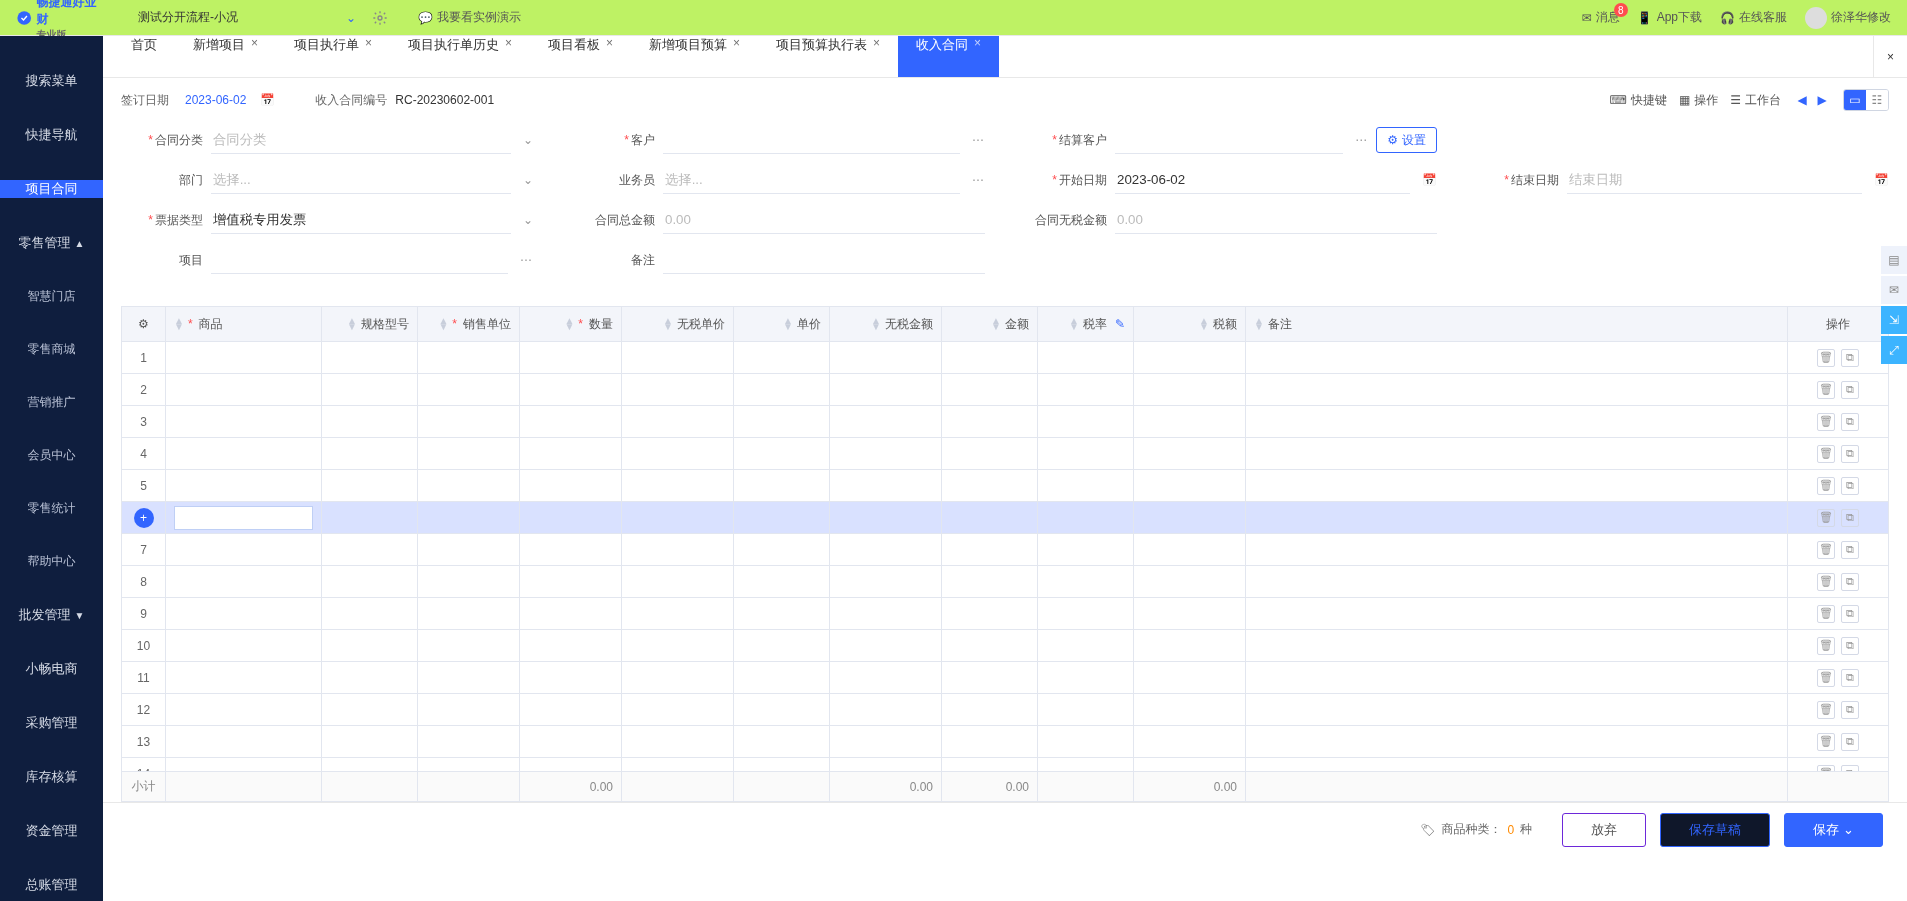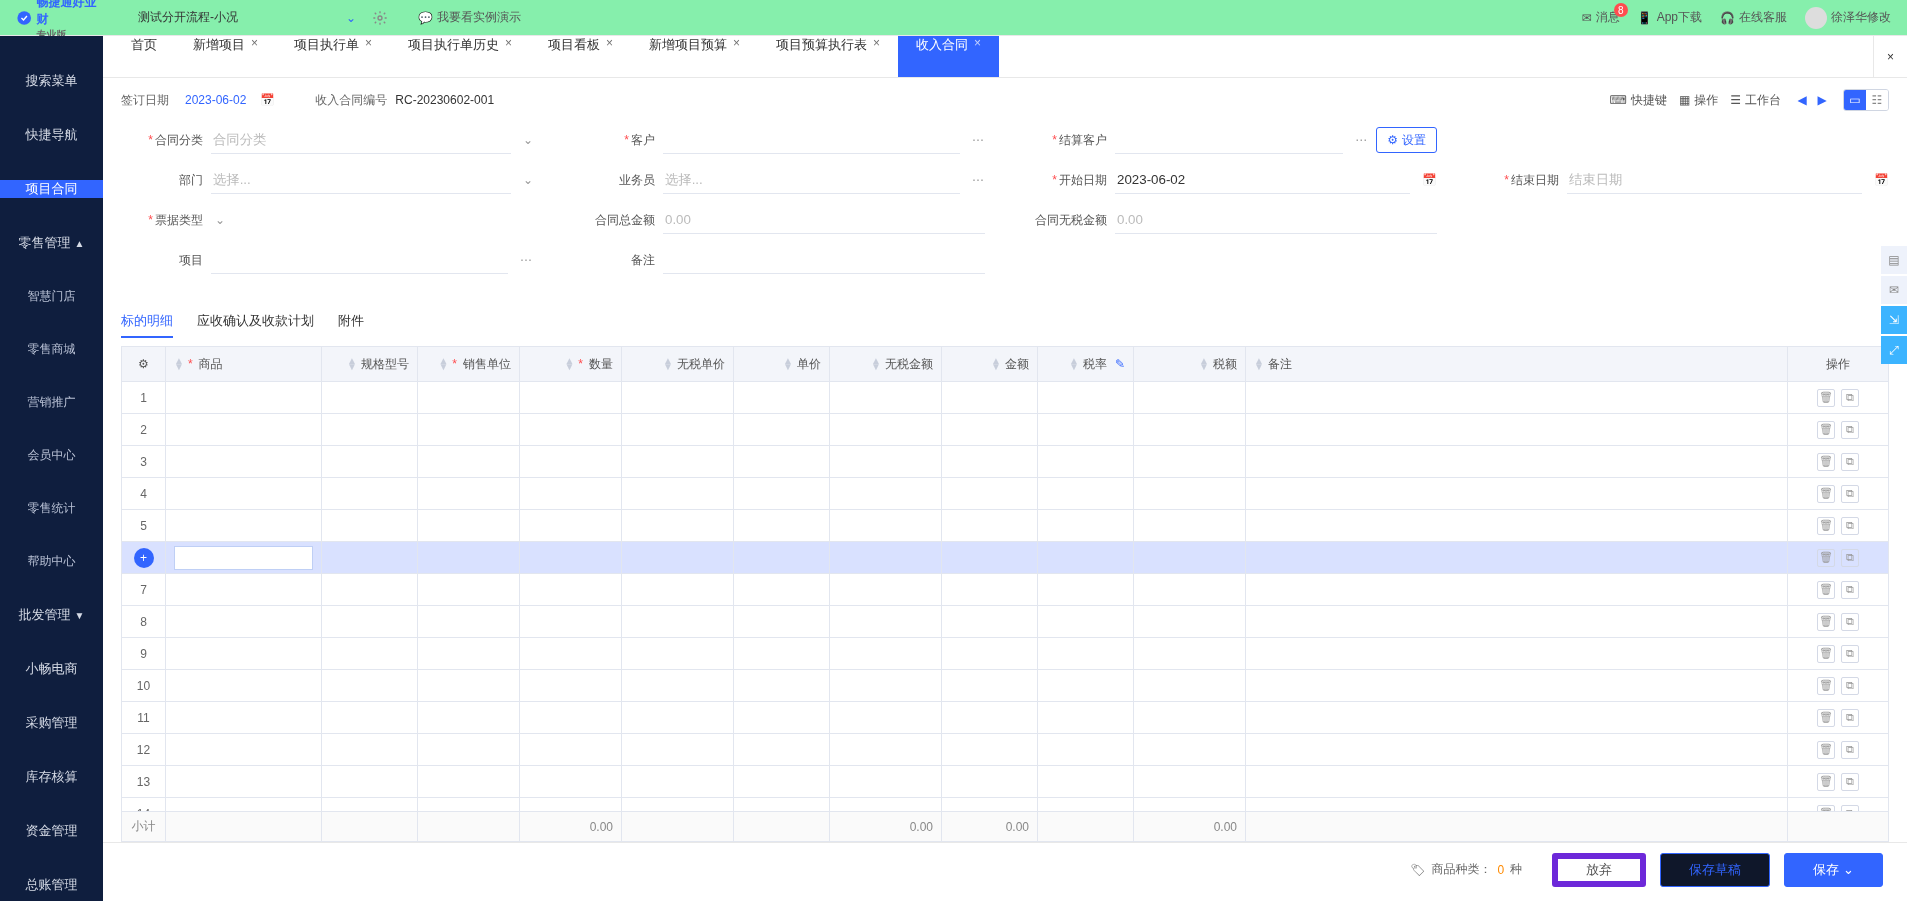--- a/index.html
+++ b/index.html
@@ -1,20 +1,20 @@
 <!DOCTYPE html>
 <html><head>
 <meta charset="utf-8">
 <style>
 * { box-sizing: border-box; margin: 0; padding: 0; }
 body { font-family: "Microsoft YaHei", -apple-system, sans-serif; font-size: 12px; color: #333; background: #fff; overflow: hidden; }
 .app { display: flex; flex-direction: column; height: 100vh; width: 1907px; }
 
 
-.top-bar { height: 36px; background: #86efac; border-bottom: 1px solid #e8e8e8; display: flex; align-items: center; padding: 0 16px; }
+.top-bar { height: 36px; background: #bef264; border-bottom: 1px solid #e8e8e8; display: flex; align-items: center; padding: 0 16px; }
 .logo { display: flex; align-items: center; gap: 4px; color: #3265ff; font-weight: bold; width: 86px; }
 .logo-sub { font-size: 10px; color: #666; }
 .workspace-select { display: flex; align-items: center; gap: 8px; margin-left: 36px; cursor: pointer; }
 .ws-chevron { color: #3265ff; margin-left: 100px; }
 .gear { margin-left: 16px; color: #888; cursor: pointer; }
 .demo-link { margin-left: 30px; display: flex; align-items: center; gap: 4px; color: #555; cursor: pointer; }
 .top-right { margin-left: auto; display: flex; align-items: center; gap: 18px; color: #555; }
 .top-right-item { display: flex; align-items: center; gap: 4px; cursor: pointer; position: relative; }
 .badge { position: absolute; top: -6px; right: -8px; background: #ff4d4f; color: #fff; border-radius: 8px; min-width: 14px; height: 14px; font-size: 10px; display: flex; align-items: center; justify-content: center; padding: 0 3px; }
 .avatar { width: 22px; height: 22px; border-radius: 50%; background: #ddd; }
@@ -109,21 +109,21 @@
 .float-right { position:absolute; right:0; top:210px; display:flex; flex-direction:column; gap:2px;}
 .float-btn { width:26px; height:28px; background:#eef2fb; color:#888; display:flex;align-items:center;justify-content:center; cursor:pointer; font-size:12px;}
 .float-btn.blue{ background:#3cb4ff; color:#fff;}
 
 
 .footer { height:54px; border-top:1px solid #e8e8e8; display:flex; align-items:center; padding:0 24px; background:#fff; }
 .footer-left { margin-left:auto; display:flex; align-items:center; gap:6px; color:#666;}
 .kind-count { color:#ff8a00;}
 .footer-btns { display:flex; gap:14px; margin-left:30px;}
 .btn { height:34px; padding:0 28px; border-radius:3px; cursor:pointer; font-size:13px; display:flex; align-items:center; gap:4px;}
-.btn-default { background:#fff; border:6px solid #6d28d9; color:#555;}
+.btn-default { background:#fff; border:1px solid #6d28d9; color:#555;}
 .btn-outline { background:#0f172a; border:1px solid #3265ff; color:#3265ff;}
 .btn-primary { background:#3265ff; border:1px solid #3265ff; color:#fff;}
 
 svg { display:block; }
 </style>
 </head>
 <body>
 
 <div class="app">
 
@@ -308,20 +308,21 @@
           </div>
           <div class="form-cell">
             <span class="form-label"><span class="req">*</span><span>结束日期</span></span>
             <input class="form-input" placeholder="结束日期" style="">
             <span class="suffix" style="color:#3265ff">📅</span>
           </div>
         </div>
         <div class="form-row">
           <div class="form-cell">
             <span class="form-label"><span class="req">*</span><span>票据类型</span></span>
+            <input class="form-input" value="增值税专用发票" style="">
             <span class="suffix chevron-down">⌄</span>
           </div>
           <div class="form-cell">
             <span class="form-label">合同总金额</span>
             <input class="form-input" placeholder="0.00" style="">
           </div>
           <div class="form-cell">
             <span class="form-label">合同无税金额</span>
             <input class="form-input" placeholder="0.00" style="">
           </div>
@@ -334,25 +335,20 @@
           </div>
           <div class="form-cell">
             <span class="form-label">备注</span>
             <input class="form-input" style="">
           </div>
           <div></div>
             <div></div>
         </div>
       </div>
 
-      <div class="detail-tabs" id="detail-tabs">
-          <div class="detail-tab active">标的明细</div>
-          <div class="detail-tab">应收确认及收款计划</div>
-          <div class="detail-tab">附件</div>
-        </div>
 
       <div class="table-wrap">
         <div class="thead">
           <div class="th col-idx center">
               <span>⚙</span>
             </div>
           <div class="th col-prod left">
               <span class="sort">▲<br>▼</span>
               <span class="req">*</span>
               <span>商品</span>

